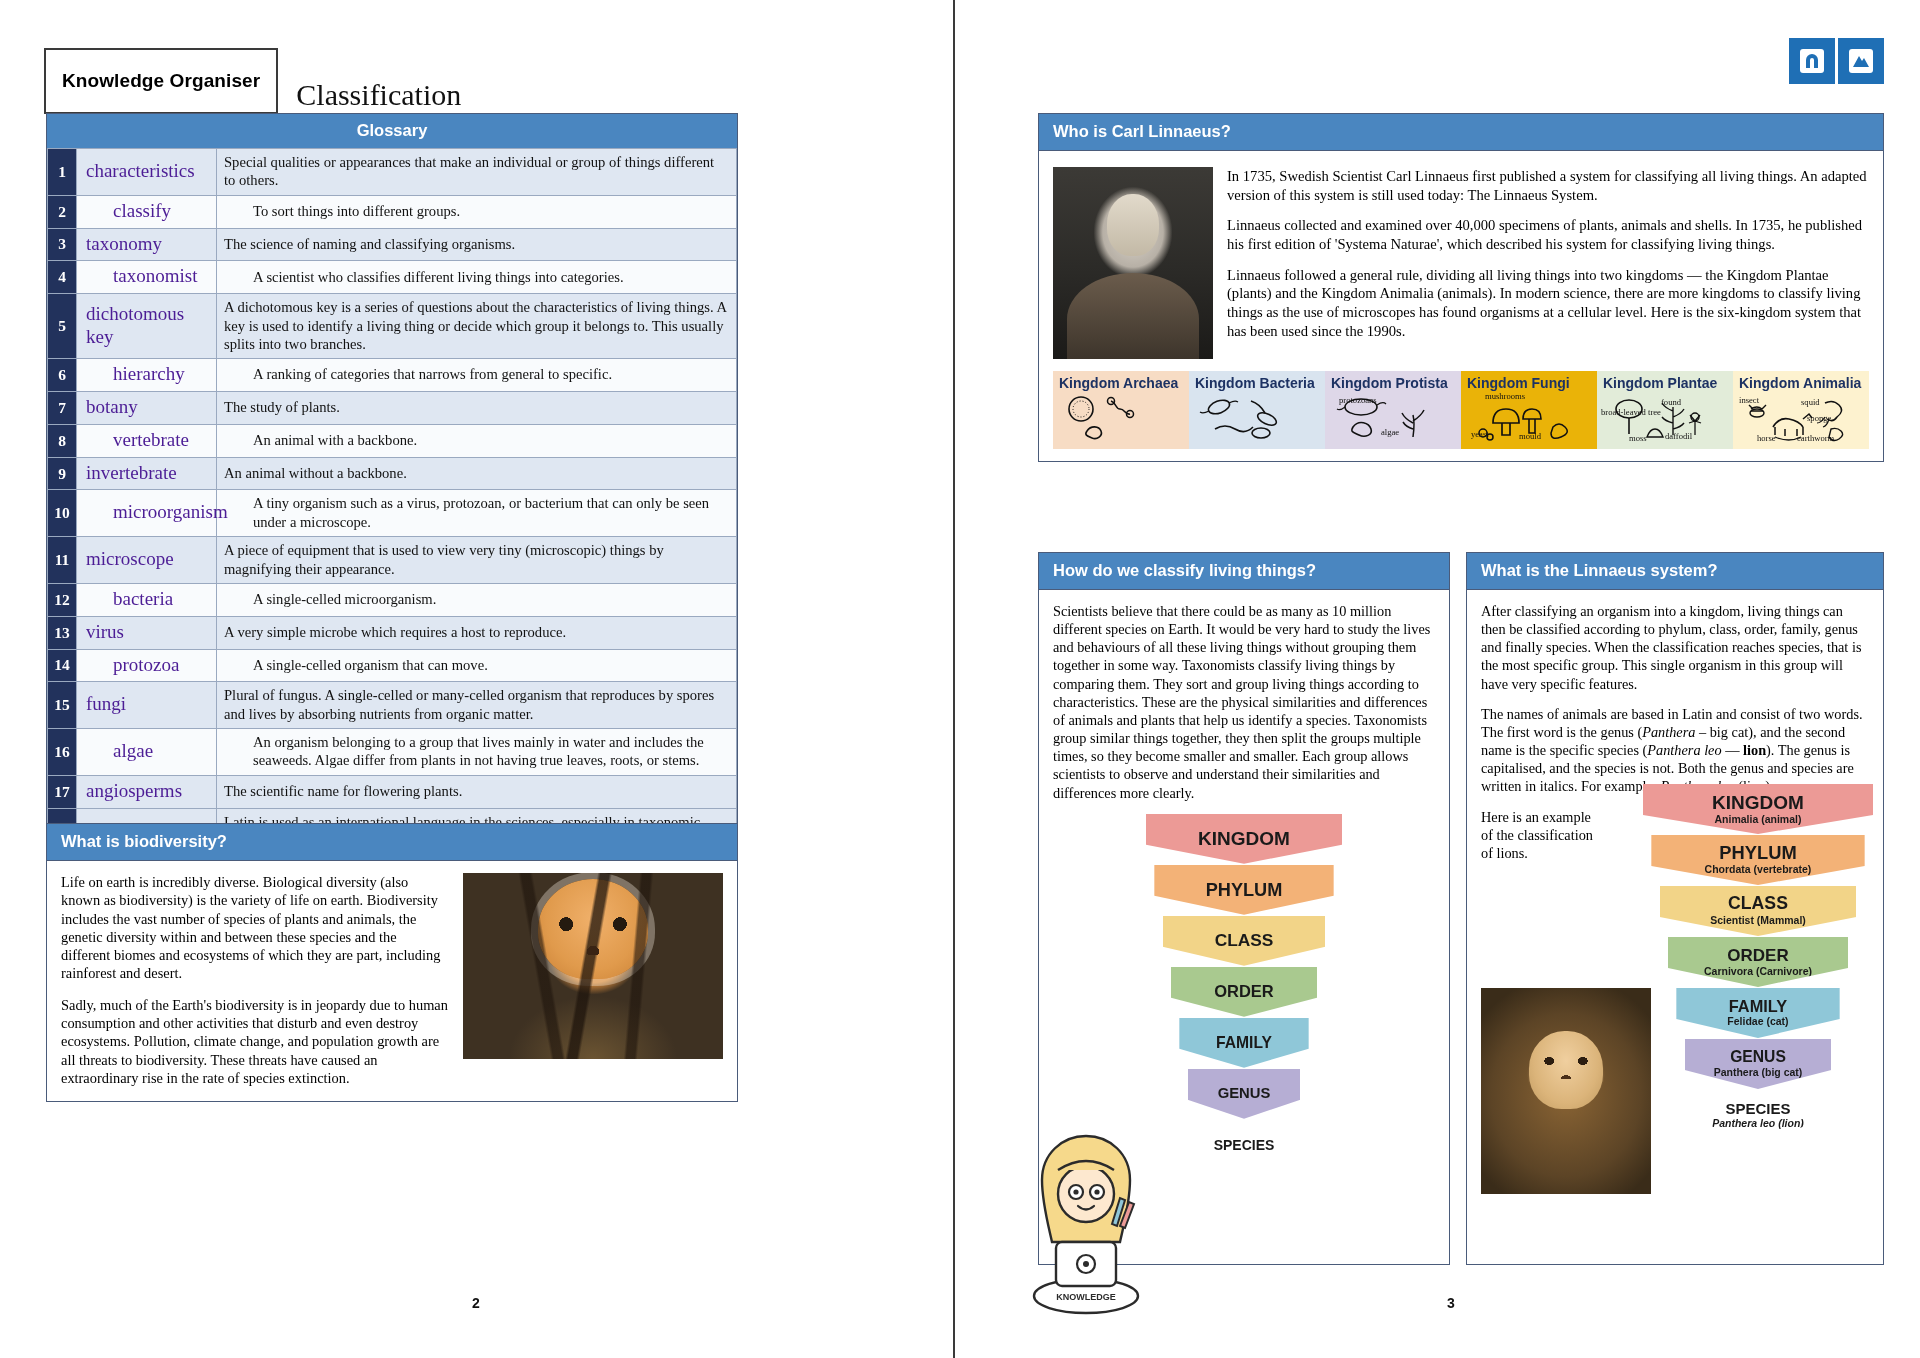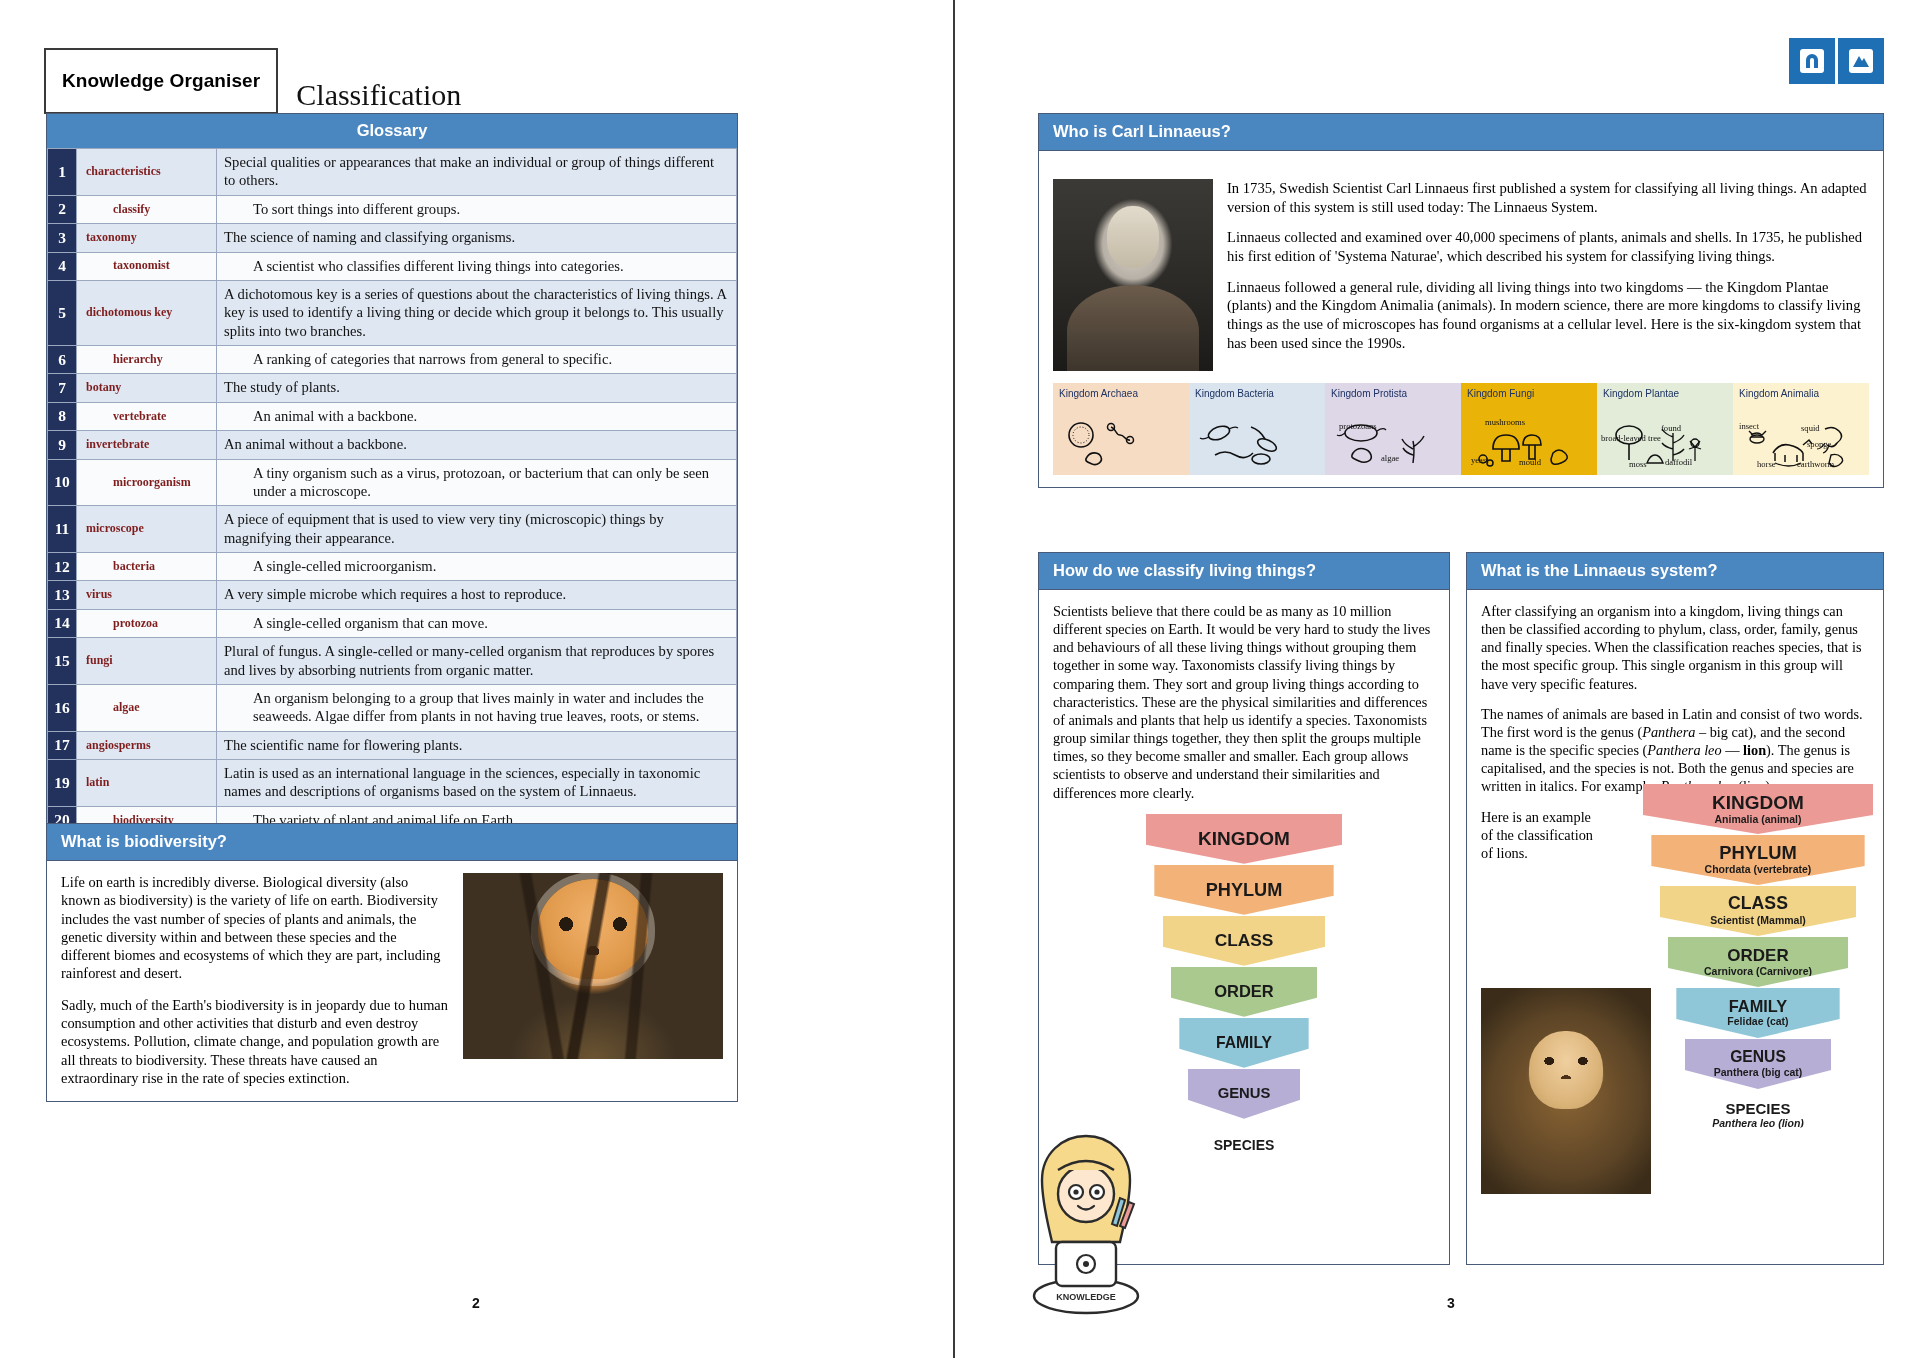--- a/index.html
+++ b/index.html
@@ -55,21 +55,21 @@
     padding:7px 0 8px;
   }
   table.gl { width:100%; border-collapse:collapse; table-layout:fixed; }
   table.gl td { border:1px solid #9aa9c0; vertical-align:middle; }
   td.gl-num {
     width:29px; background:#22325c; color:#fff; text-align:center;
     font-family:"Liberation Serif", serif; font-weight:bold; font-size:15.5px;
     border-color:#22325c; padding:3px 0;
   }
   td.gl-term {
-    width:140px; font-weight:bold; color:#7f1d1d; font-size:12px;
+    width:140px; font-weight:normal; color:#4c1d95; font-size:19px;
     padding:4px 6px 5px 9px; line-height:1.2;
   }
   td.gl-def { font-size:14.6px; color:#111; padding:4px 8px 5px 7px; line-height:1.26; }
   tr.odd td.gl-term, tr.odd td.gl-def { background:#dfe7f2; }
   tr.even td.gl-term, tr.even td.gl-def { background:#f9fbfd;padding-left:36px; }
 
   
   #biodiv { left:46px; top:823px; width:692px; }
   #biodiv .panel-bd { display:flex; gap:14px; padding:12px 14px 14px; }
   #biodiv .bd-text { flex:1; font-size:14.4px; line-height:1.27; }
@@ -102,21 +102,21 @@
   .tiger .stripes {
     position:absolute; inset:0;
     background-image:
       linear-gradient(100deg, transparent 46%, rgba(30,20,12,.75) 47%, rgba(30,20,12,.75) 50%, transparent 51%),
       linear-gradient(80deg,  transparent 30%, rgba(30,20,12,.6) 31%, rgba(30,20,12,.6) 34%, transparent 35%),
       linear-gradient(95deg,  transparent 64%, rgba(30,20,12,.6) 65%, rgba(30,20,12,.6) 68%, transparent 69%);
   }
 
   
   #linnaeus { left:1038px; top:113px; width:846px; }
-  #linnaeus .lin-row { display:flex; gap:14px; padding:28px 14px 10px; }
+  #linnaeus .lin-row { display:flex; gap:14px; padding:16px 14px 10px; }
   .lin-portrait {
     width:160px; height:192px; flex:0 0 160px;
     background:
       radial-gradient(ellipse 52px 60px at 50% 34%, #dcd6cc 0%, #b7b0a6 58%, rgba(0,0,0,0) 76%),
       linear-gradient(#3c3a36 0%, #2b2a27 55%, #1b1a18 100%);
     position:relative; overflow:hidden;
   }
   .lin-portrait .face {
     position:absolute; left:50%; top:30%; transform:translate(-50%,-50%);
     width:52px; height:62px; border-radius:48% 48% 44% 44%;
@@ -133,22 +133,22 @@
     background:linear-gradient(#6b5c4c,#3a3229);
   }
   .lin-text { flex:1; font-size:14.6px; line-height:1.28; }
   .lin-text p { margin:0 0 12px; }
   .lin-text p:last-child { margin:0; }
 
   
   .kstrip { display:flex; margin:2px 14px 12px; }
   .kbox { flex:1; position:relative; min-height:76px; padding:5px 6px 4px; }
   .kbox .klabel {
-    font-family:"Liberation Sans", sans-serif; font-weight:normal;
-    font-size:10px; color:#1d3263; line-height:1.1; display:block; margin-bottom:20px;
+    font-family:"Liberation Sans", sans-serif; font-weight:bold;
+    font-size:14px; color:#1d3263; line-height:1.1; display:block; margin-bottom:2px;
   }
   .kart { position:relative; height:52px; }
   .kart svg { position:absolute; left:0; top:0; }
   .ktag {
     position:absolute; font-family:"Liberation Serif", serif;
     font-size:8.6px; color:#111; white-space:nowrap;
   }
 
   
   #howclassify { left:1038px; top:552px; width:412px; bottom:auto; height:713px; }

